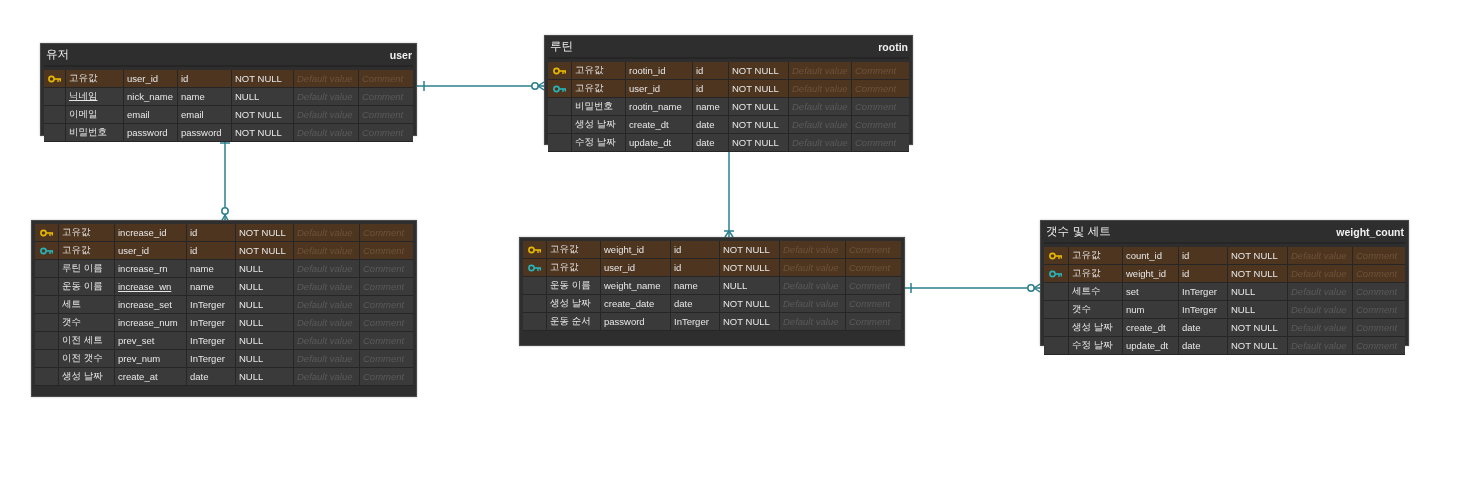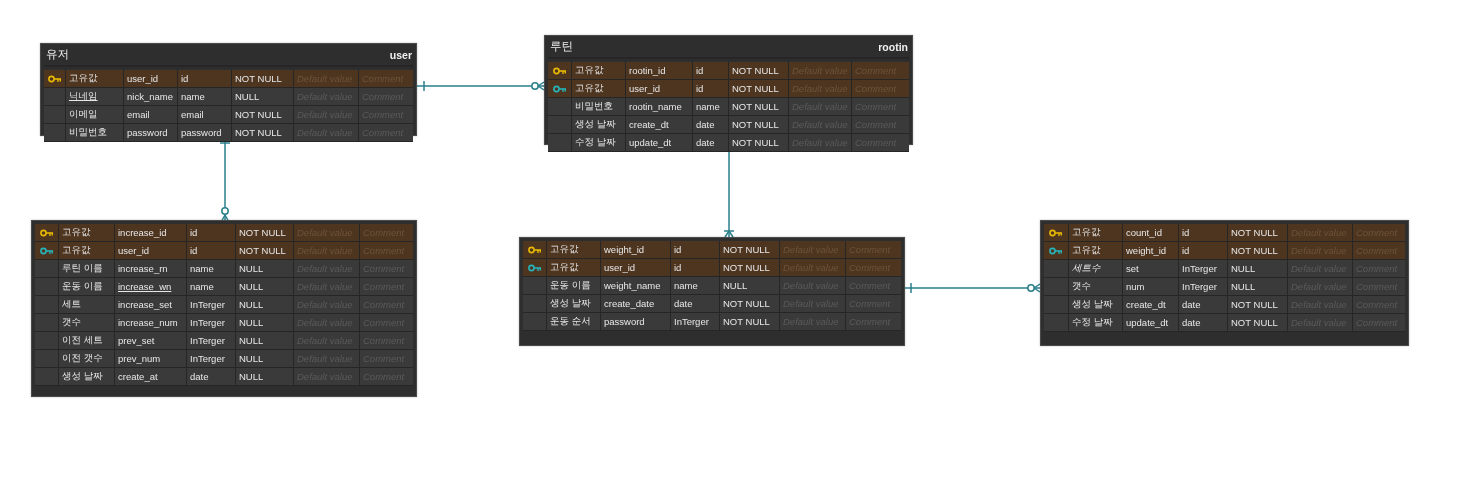--- a/index.html
+++ b/index.html
@@ -361,20 +361,24 @@
         <div class="cell" style="width: 70px;">password</div>
         <div class="cell" style="width: 49px;">InTerger</div>
         <div class="cell" style="width: 60px;">NOT NULL</div>
         <div class="cell placeholder" style="width: 66px;">Default value</div>
         <div class="cell placeholder">Comment</div>
       </div>
     </div>
   </div>
 
 <div class="erd-table" style="left:1040px; top:220px; width:369px; height:126px;">
+    <div class="erd-header">
+      <span class="logical">갯수 및 세트</span>
+      <span class="physical">weight_count</span>
+    </div>
     <div class="erd-rows">
       <div class="erd-row pk">
         <div class="cell key" style="width: 25px;">
           <svg class="key-icon" viewBox="0 0 14 8">
         <circle cx="3.5" cy="4" r="2.6" fill="none" stroke="#e6b800" stroke-width="1.6"></circle>
         <line x1="6" y1="4" x2="13" y2="4" stroke="#e6b800" stroke-width="1.6"></line>
         <line x1="10" y1="4" x2="10" y2="7" stroke="#e6b800" stroke-width="1.4"></line>
         <line x1="12.3" y1="4" x2="12.3" y2="6.5" stroke="#e6b800" stroke-width="1.4"></line>
           </svg>
         </div>
@@ -396,21 +400,21 @@
         </div>
         <div class="cell" style="width: 54px;">고유값</div>
         <div class="cell" style="width: 56px;">weight_id</div>
         <div class="cell" style="width: 49px;">id</div>
         <div class="cell" style="width: 60px;">NOT NULL</div>
         <div class="cell placeholder" style="width: 65px;">Default value</div>
         <div class="cell placeholder">Comment</div>
       </div>
       <div class="erd-row normal">
         <div class="cell key" style="width: 25px;"></div>
-        <div class="cell" style="width: 54px; font-style: italic;">세트수</div>
+        <div class="cell" style="width: 54px;">세트수</div>
         <div class="cell" style="width: 56px;">set</div>
         <div class="cell" style="width: 49px;">InTerger</div>
         <div class="cell" style="width: 60px;">NULL</div>
         <div class="cell placeholder" style="width: 65px;">Default value</div>
         <div class="cell placeholder">Comment</div>
       </div>
       <div class="erd-row normal">
         <div class="cell key" style="width: 25px;"></div>
         <div class="cell" style="width: 54px;">갯수</div>
         <div class="cell" style="width: 56px;">num</div>

